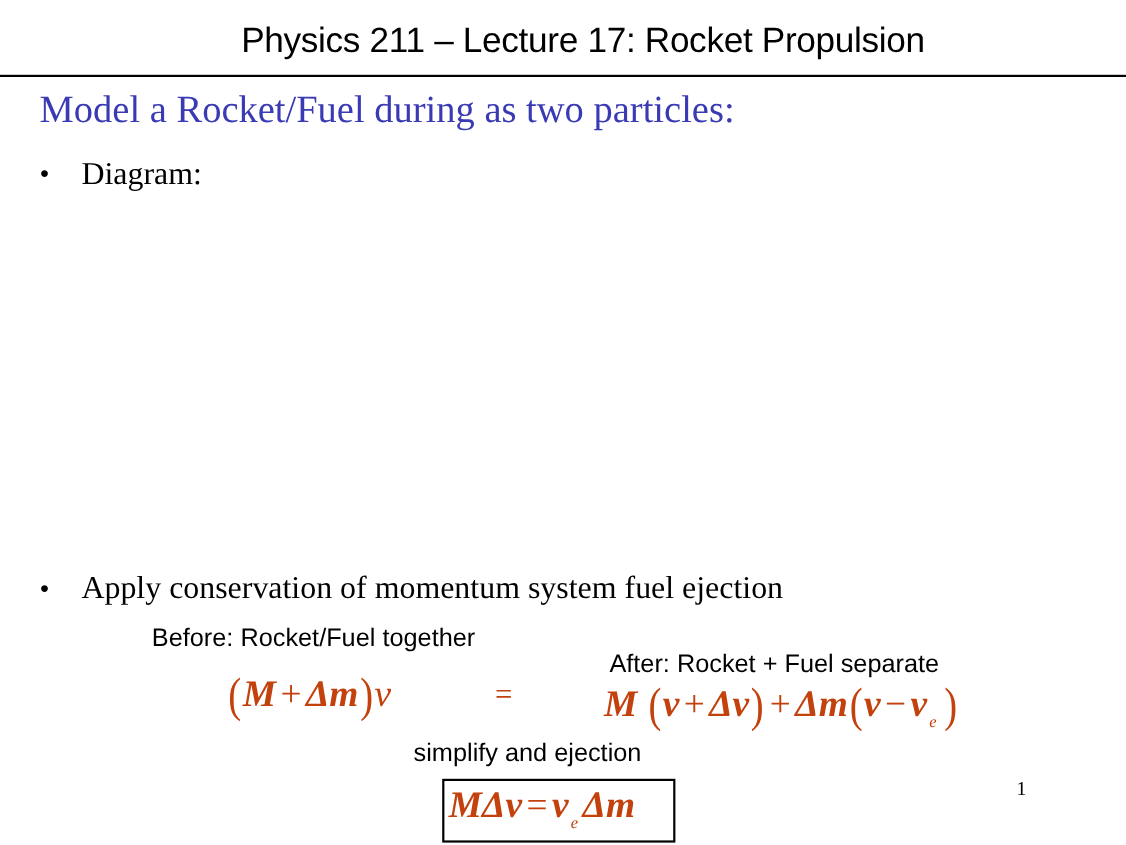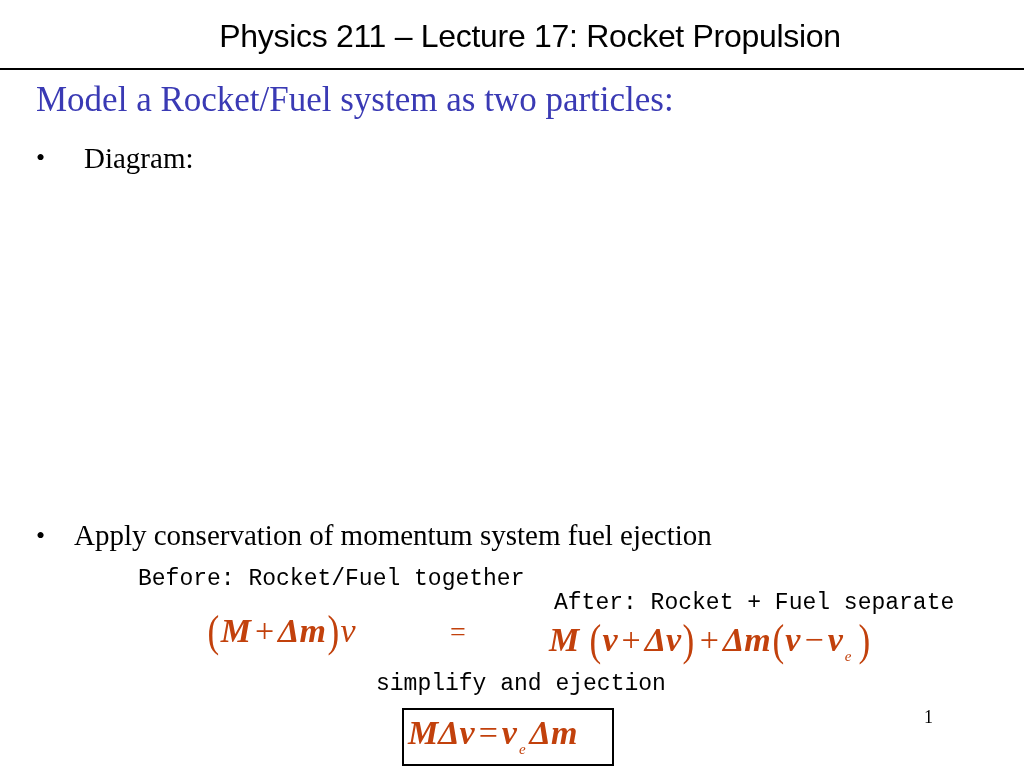--- a/index.html
+++ b/index.html
@@ -39,21 +39,21 @@
       font-size: 29px;
       color: #000;
       white-space: nowrap;
     }
     .bullet-dot {
       font-family: "Liberation Serif", serif;
       font-size: 26px;
       color: #000;
     }
     .sub {
-      font-family: Liberation Mono, monospace;
+      font-family: Liberation Sans, sans-serif;
       font-size: 23px;
       color: #000;
       white-space: nowrap;
     }
     .diagram-area {
       left: 70px; top: 190px; width: 880px; height: 320px;
     }
     .eq {
       font-family: "Liberation Serif", serif;
       font-style: italic;
@@ -91,24 +91,24 @@
       font-size: 18px;
       color: #000;
     }
   </style>
 </head>
 <body>
 
 <div class="abs title">Physics 211 – Lecture 17: Rocket Propulsion</div>
 <div class="abs rule"></div>
 
-<div class="abs heading">Model a Rocket/Fuel system as two particles:</div>
+<div class="abs heading">Model a Rocket/Fuel during as two particles:</div>
 
 <div class="abs bullet-dot" style="left:36px; top:143px;">•</div>
-<div class="abs bullet" style="left:84px; top:142px;">Diagram:</div>
+<div class="abs bullet" style="left:74px; top:142px;">Diagram:</div>
 
 <div class="abs diagram-area"></div>
 
 <div class="abs bullet-dot" style="left:36px; top:521px;">•</div>
 <div class="abs bullet" style="left:74px; top:519px;">Apply conservation of momentum system fuel ejection</div>
 
 <div class="abs sub" style="left:138px; top:566px;">Before: Rocket/Fuel together</div>
 <div class="abs sub" style="left:554px; top:566px;margin-top:24px;">After: Rocket + Fuel separate</div>
 
 <div class="abs eq" style="left:206px; top:606px; font-size:34px;">

